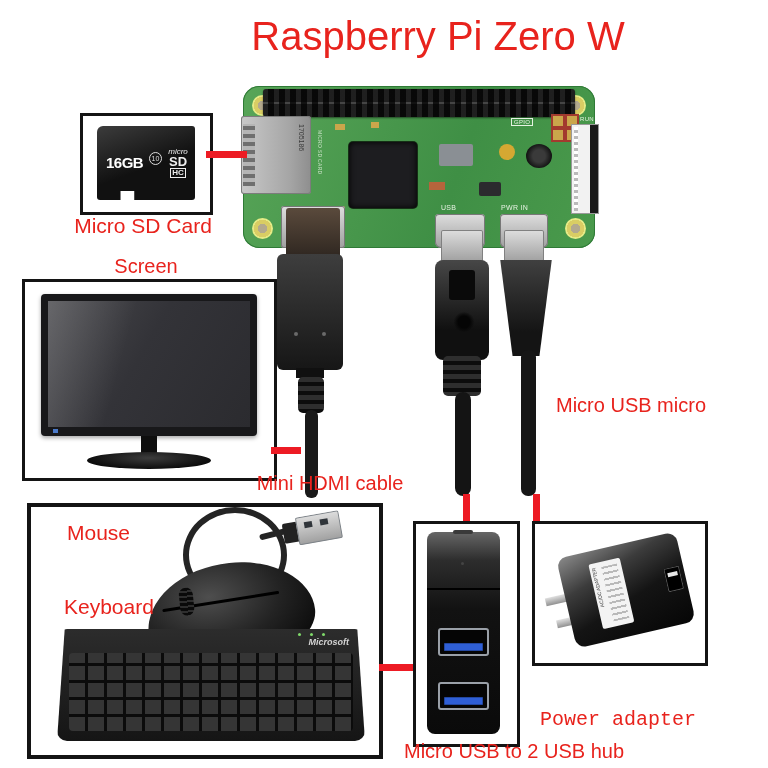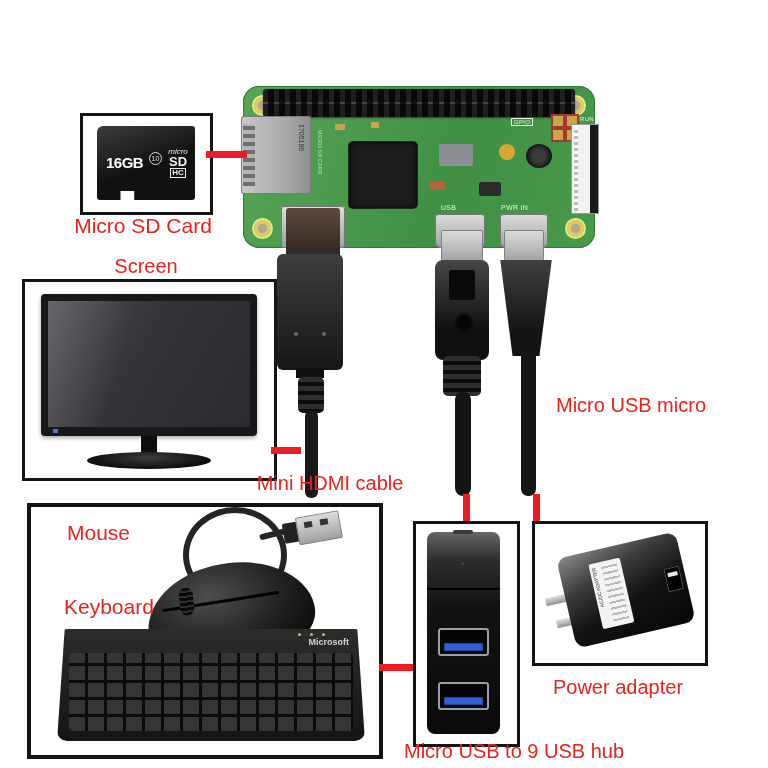--- a/index.html
+++ b/index.html
@@ -17,20 +17,21 @@
   .usbport{position:absolute;background:#050505;border:2px solid #9aa0a8;border-radius:3px;}
   .tongue{position:absolute;left:4px;right:4px;bottom:3px;height:8px;background:#2f5fd6;border-radius:1px;
           box-shadow:inset 0 0 0 1px rgba(0,0,0,.25);}
   .smd{position:absolute;}
 </style>
 </head>
 <body>
 
 <div id="canvas">
 
+  <div class="abs" style="left:438px;top:14px;transform:translateX(-50%);color:#e8231d;font-size:40px;white-space:nowrap;">Raspberry Pi Zero W</div>
 
   <div class="abs" style="left:243px;top:86px;width:352px;height:162px;border-radius:16px;
               background:linear-gradient(110deg,#58a558,#3f8f45 60%,#4a9a4c);box-shadow:inset 0 0 0 1px #2f7a36;">
     <div class="hole" style="left:9px;top:9px;"></div>
     <div class="hole" style="right:9px;top:9px;"></div>
     <div class="hole" style="left:9px;bottom:9px;"></div>
     <div class="hole" style="right:9px;bottom:9px;"></div>
 
     <div class="abs" style="left:20px;top:3px;width:312px;height:28px;border-radius:3px;background:
            linear-gradient(0deg, rgba(0,0,0,.55) 47%, rgba(0,0,0,0) 47% 53%, rgba(0,0,0,.55) 53%),
@@ -160,21 +161,21 @@
     </div>
 
     <div class="rlabel" style="left:33px;top:88px;font-size:21px;text-align:center;">Keyboard</div>
 
     <div class="abs" style="left:26px;top:122px;width:308px;height:112px;border-radius:10px;
                 clip-path:polygon(2.5% 0,97.5% 0,100% 100%,0 100%);
                 background:linear-gradient(180deg,#2c2c2c,#151515);">
       <div class="abs" style="left:12px;top:24px;right:12px;bottom:10px;background:
              repeating-linear-gradient(0deg,rgba(10,10,10,0) 0 14px,#0b0b0b 14px 17px),
              repeating-linear-gradient(90deg,#353535 0 16px,#0b0b0b 16px 19px);border-radius:4px;"></div>
-      <div class="abs" style="right:16px;top:8px;color:#d4d4d4;font-size:9px;font-weight:bold;">Microsoft</div>
+      <div class="abs" style="right:16px;top:8px;color:#d4d4d4;font-size:9px;font-style:italic;font-weight:bold;">Microsoft</div>
       <div class="abs" style="right:40px;top:4px;width:3px;height:3px;border-radius:50%;background:#7fd96a;"></div>
       <div class="abs" style="right:52px;top:4px;width:3px;height:3px;border-radius:50%;background:#7fd96a;"></div>
       <div class="abs" style="right:64px;top:4px;width:3px;height:3px;border-radius:50%;background:#7fd96a;"></div>
     </div>
   </div>
   <div class="rline" style="left:379px;top:664px;width:35px;height:7px;"></div>
 
   <div class="box" style="left:413px;top:521px;width:101px;height:220px;">
     <div class="abs" style="left:11px;top:8px;width:73px;height:202px;border-radius:8px;
                 background:linear-gradient(180deg,#666 0,#2d2d2d 14%,#121212 38%,#0a0a0a 100%);">
@@ -182,33 +183,33 @@
       <div class="abs" style="left:0;top:56px;width:100%;height:2px;background:#000;"></div>
       <div class="abs" style="left:34px;top:30px;width:3px;height:3px;border-radius:50%;background:#444;"></div>
       <div class="usbport" style="left:11px;top:96px;width:47px;height:24px;">
         <div class="tongue"></div>
       </div>
       <div class="usbport" style="left:11px;top:150px;width:47px;height:24px;">
         <div class="tongue"></div>
       </div>
     </div>
   </div>
-  <div class="rlabel" style="left:404px;top:740px;">Micro USB to 9 USB hub</div>
+  <div class="rlabel" style="left:404px;top:740px;">Micro USB to 2 USB hub</div>
 
   <div class="box" style="left:532px;top:521px;width:170px;height:139px;">
     <div class="abs" style="left:30px;top:20px;width:122px;height:92px;transform:rotate(-13deg);">
       <div class="abs" style="left:-20px;top:36px;width:26px;height:8px;background:linear-gradient(180deg,#e0e0e0,#909090);"></div>
       <div class="abs" style="left:-14px;top:60px;width:26px;height:8px;background:linear-gradient(180deg,#e0e0e0,#909090);"></div>
       <div class="abs" style="left:0;top:0;width:122px;height:92px;border-radius:10px;
                   background:linear-gradient(160deg,#8a8a8a,#3c3c3c 30%,#141414 58%,#060606);"></div>
       <div class="abs" style="left:30px;top:13px;width:32px;height:66px;background:#f3f3f3;border-radius:2px;">
         <div class="abs" style="left:1px;top:4px;writing-mode:vertical-rl;transform:rotate(180deg);font-size:5px;color:#444;">AC/DC ADAPTER</div>
         <div class="abs" style="left:12px;top:5px;width:16px;height:56px;
              background:repeating-linear-gradient(0deg,#b9b9b9 0 2px,rgba(0,0,0,0) 2px 6px);"></div>
       </div>
       <div class="abs" style="right:4px;top:34px;width:16px;height:24px;background:#000;border-radius:2px;box-shadow:inset 0 0 0 1px #555;">
         <div class="abs" style="left:3px;top:5px;width:10px;height:4px;background:#e8e8e8;"></div>
       </div>
     </div>
   </div>
-  <div class="rlabel" style="left:618px;top:676px;transform:translateX(-50%);">Power adapter</div>
+  <div class="rlabel" style="left:618px;top:708px;transform:translateX(-50%);font-family:Liberation Mono, monospace;">Power adapter</div>
 
 </div>
 
 </body></html>

